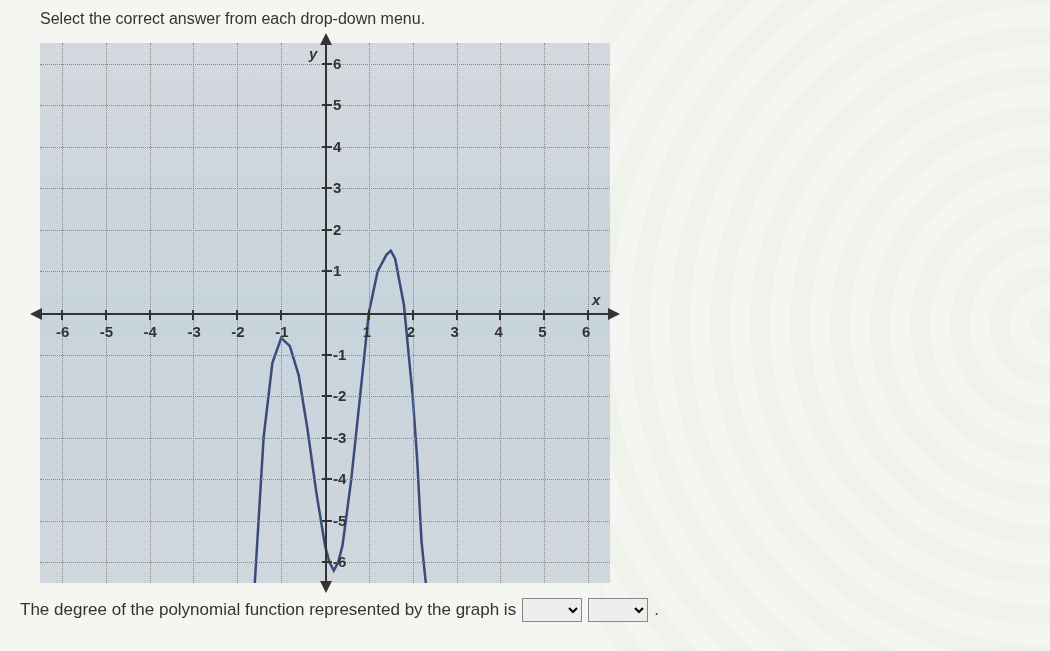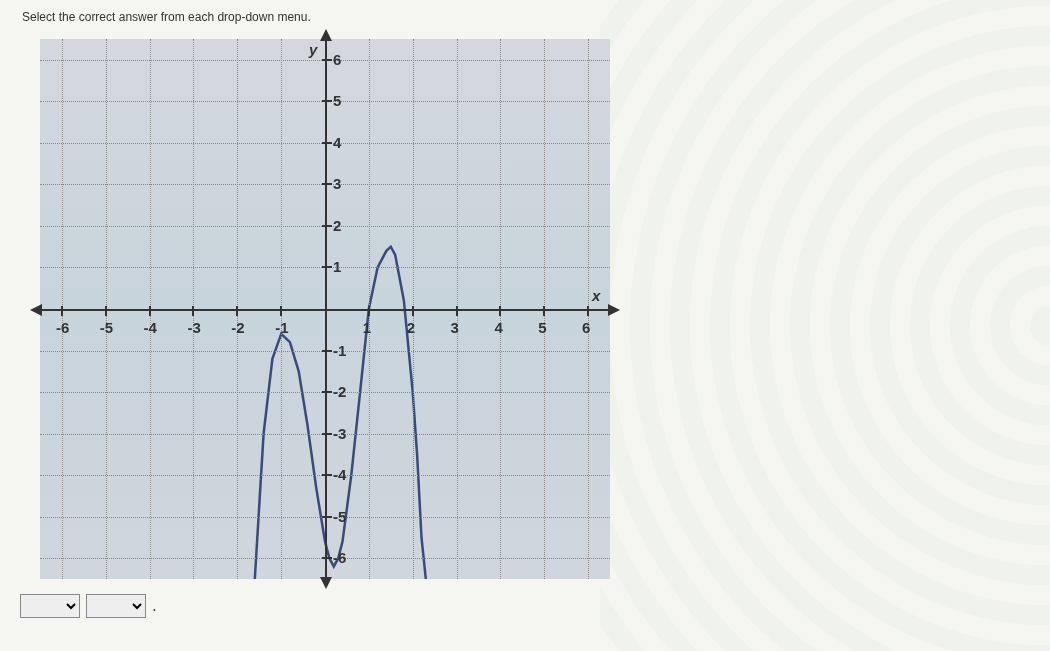--- a/index.html
+++ b/index.html
@@ -6,24 +6,24 @@
     body {
       font-family: Arial, sans-serif;
       background: #f5f5f2;
       padding: 10px 20px;
       width: 1050px;
       height: 651px;
       position: relative;
       overflow: hidden;
     }
     .instruction {
-      font-size: 12px;
+      font-size: 16px;
       color: #333;
       margin-bottom: 15px;
-      margin-left: 2px;
+      margin-left: 20px;
     }
     .chart-container {
       position: relative;
       width: 570px;
       height: 540px;
       background: linear-gradient(180deg, #d4d8de 0%, #c8d4dc 50%, #d0d6dc 100%);
       margin-left: 20px;
       margin-bottom: 15px;
     }
     .grid-line-h {
@@ -233,20 +233,21 @@
     <div class="tick-label" style="left: 293px; top: 177.923px;">2</div>
     <div class="tick-label" style="left: 293px; top: 136.385px;">3</div>
     <div class="tick-label" style="left: 293px; top: 94.8462px;">4</div>
     <div class="tick-label" style="left: 293px; top: 53.3077px;">5</div>
     <div class="tick-label" style="left: 293px; top: 11.7692px;">6</div>
     <div class="axis-label" style="left: 269px; top: 2px;">y</div>
     <div class="axis-label" style="left: 552px; top: 248px;">x</div>
   </div>
 
 <div class="answer-row">
+  <span>The degree of the polynomial function represented by the graph is</span>
   <select>
     <option></option>
   </select>
   <select>
     <option></option>
   </select>
   <span>.</span>
 </div>
 
 </body></html>

